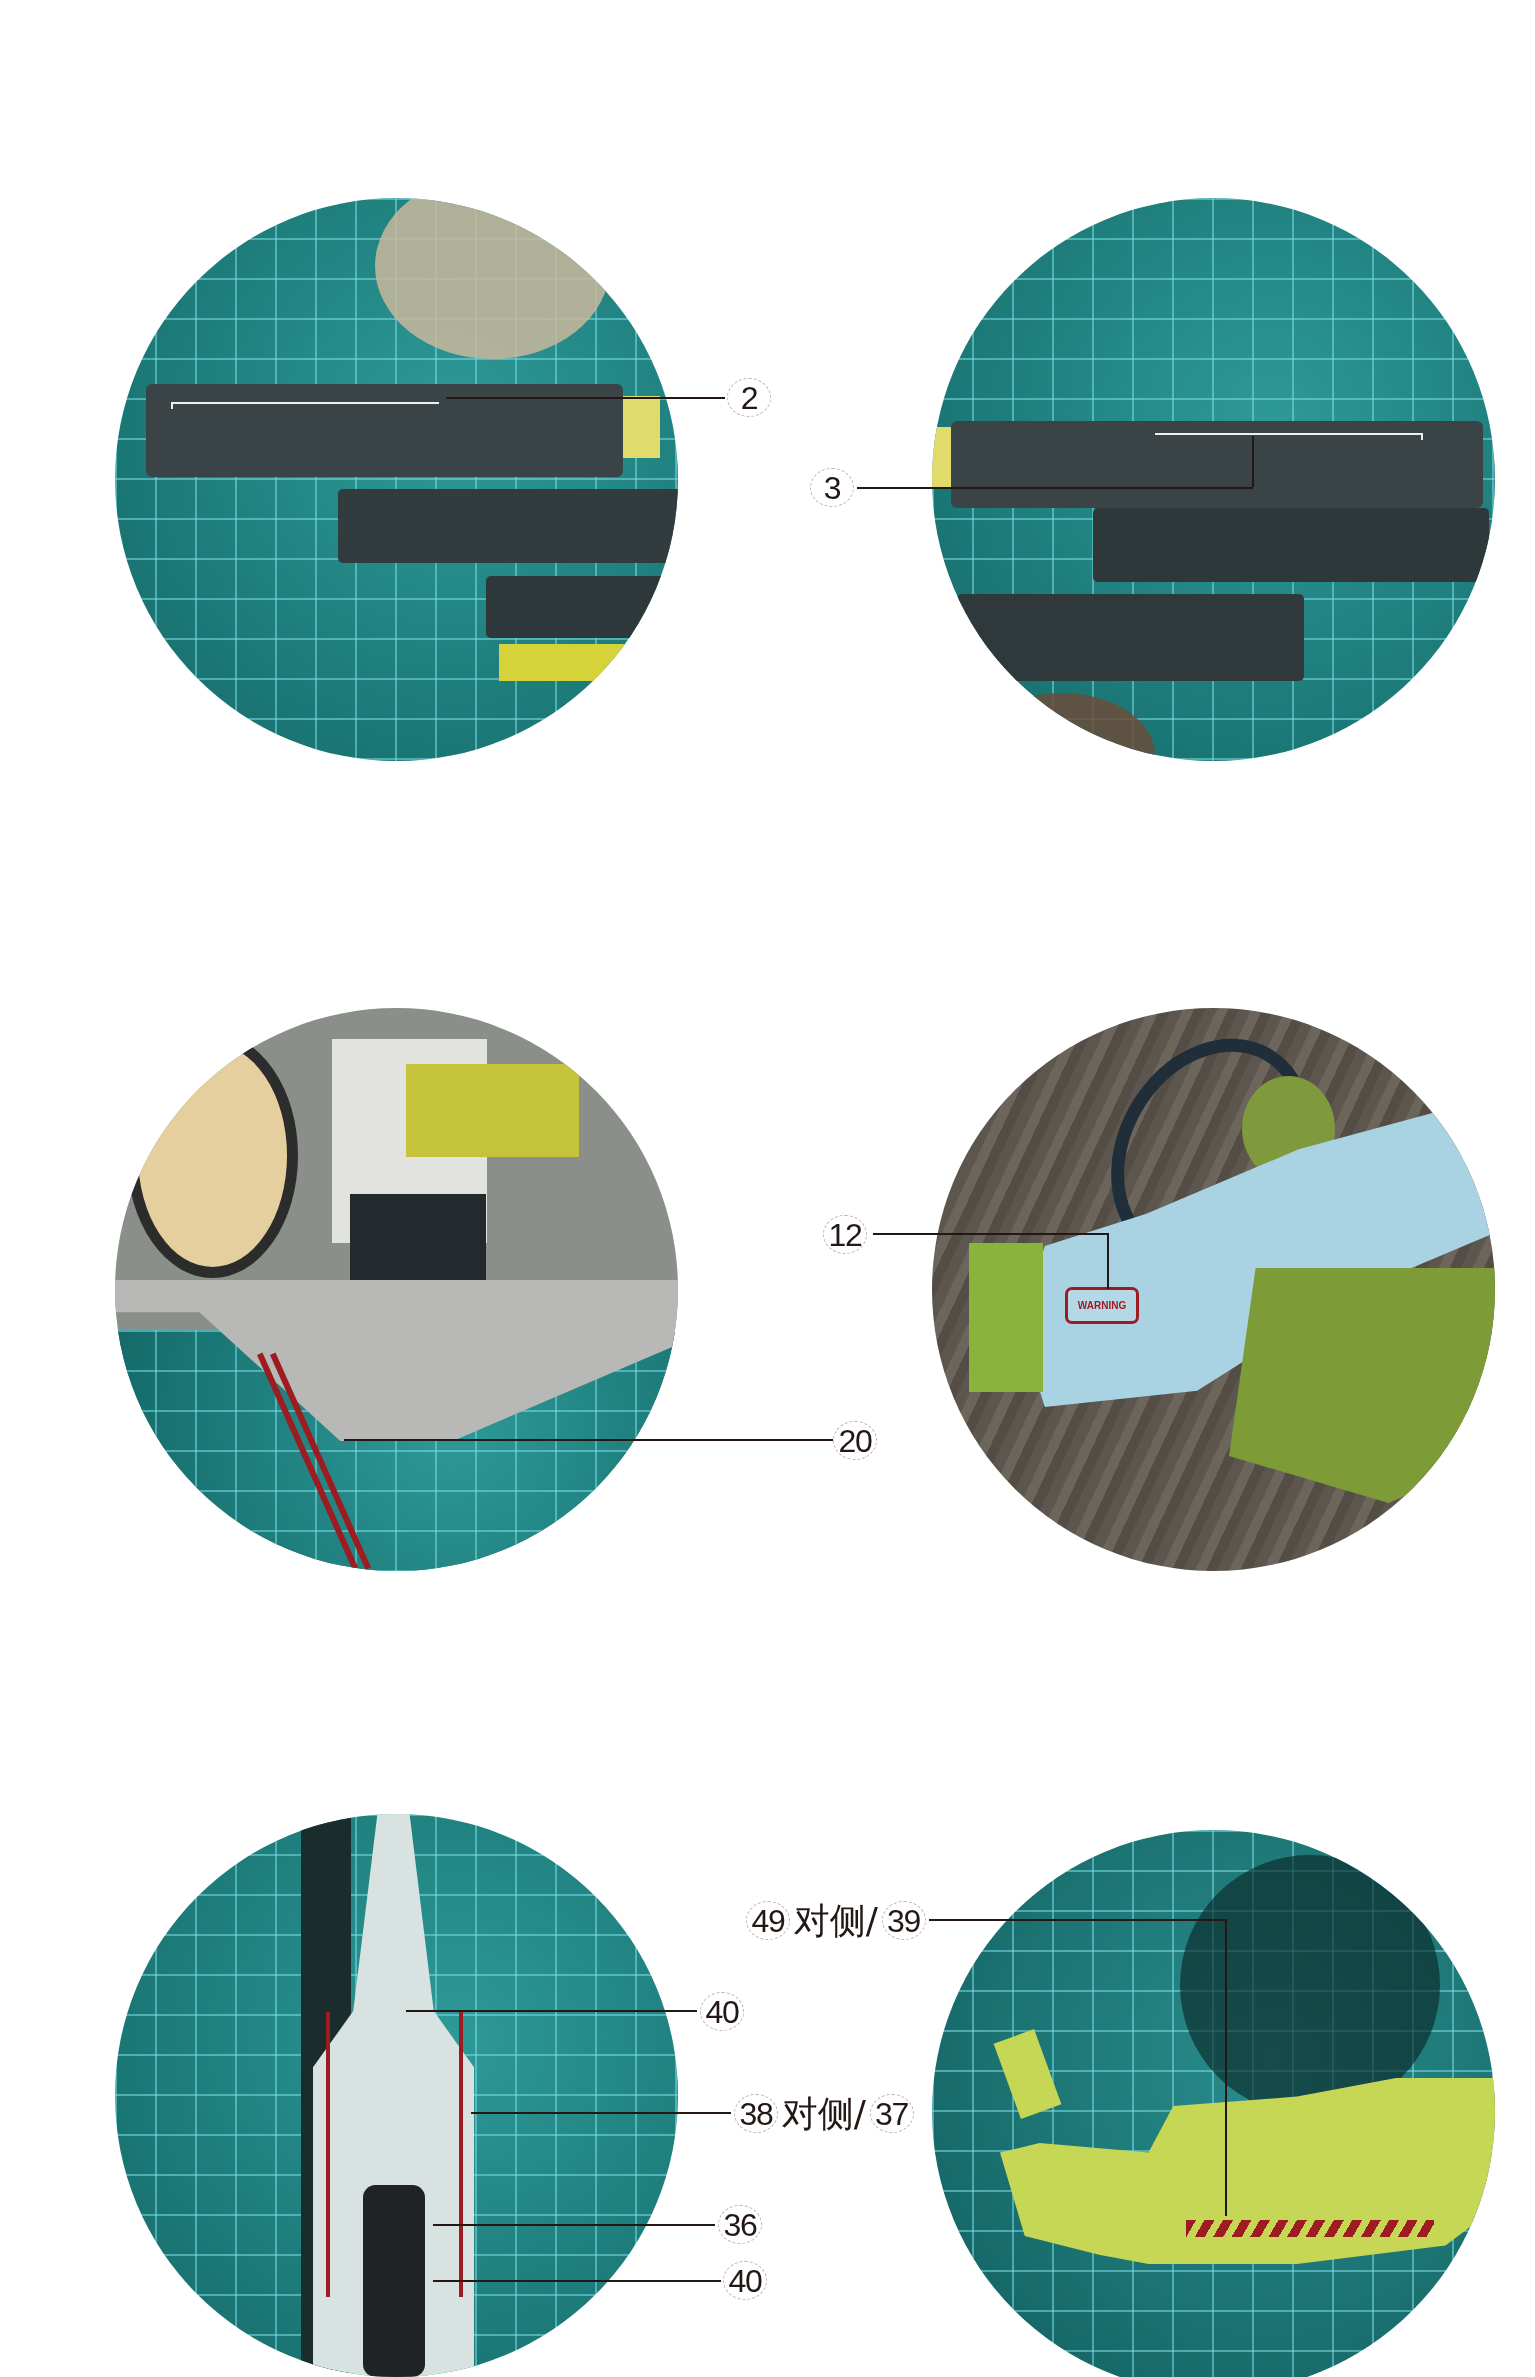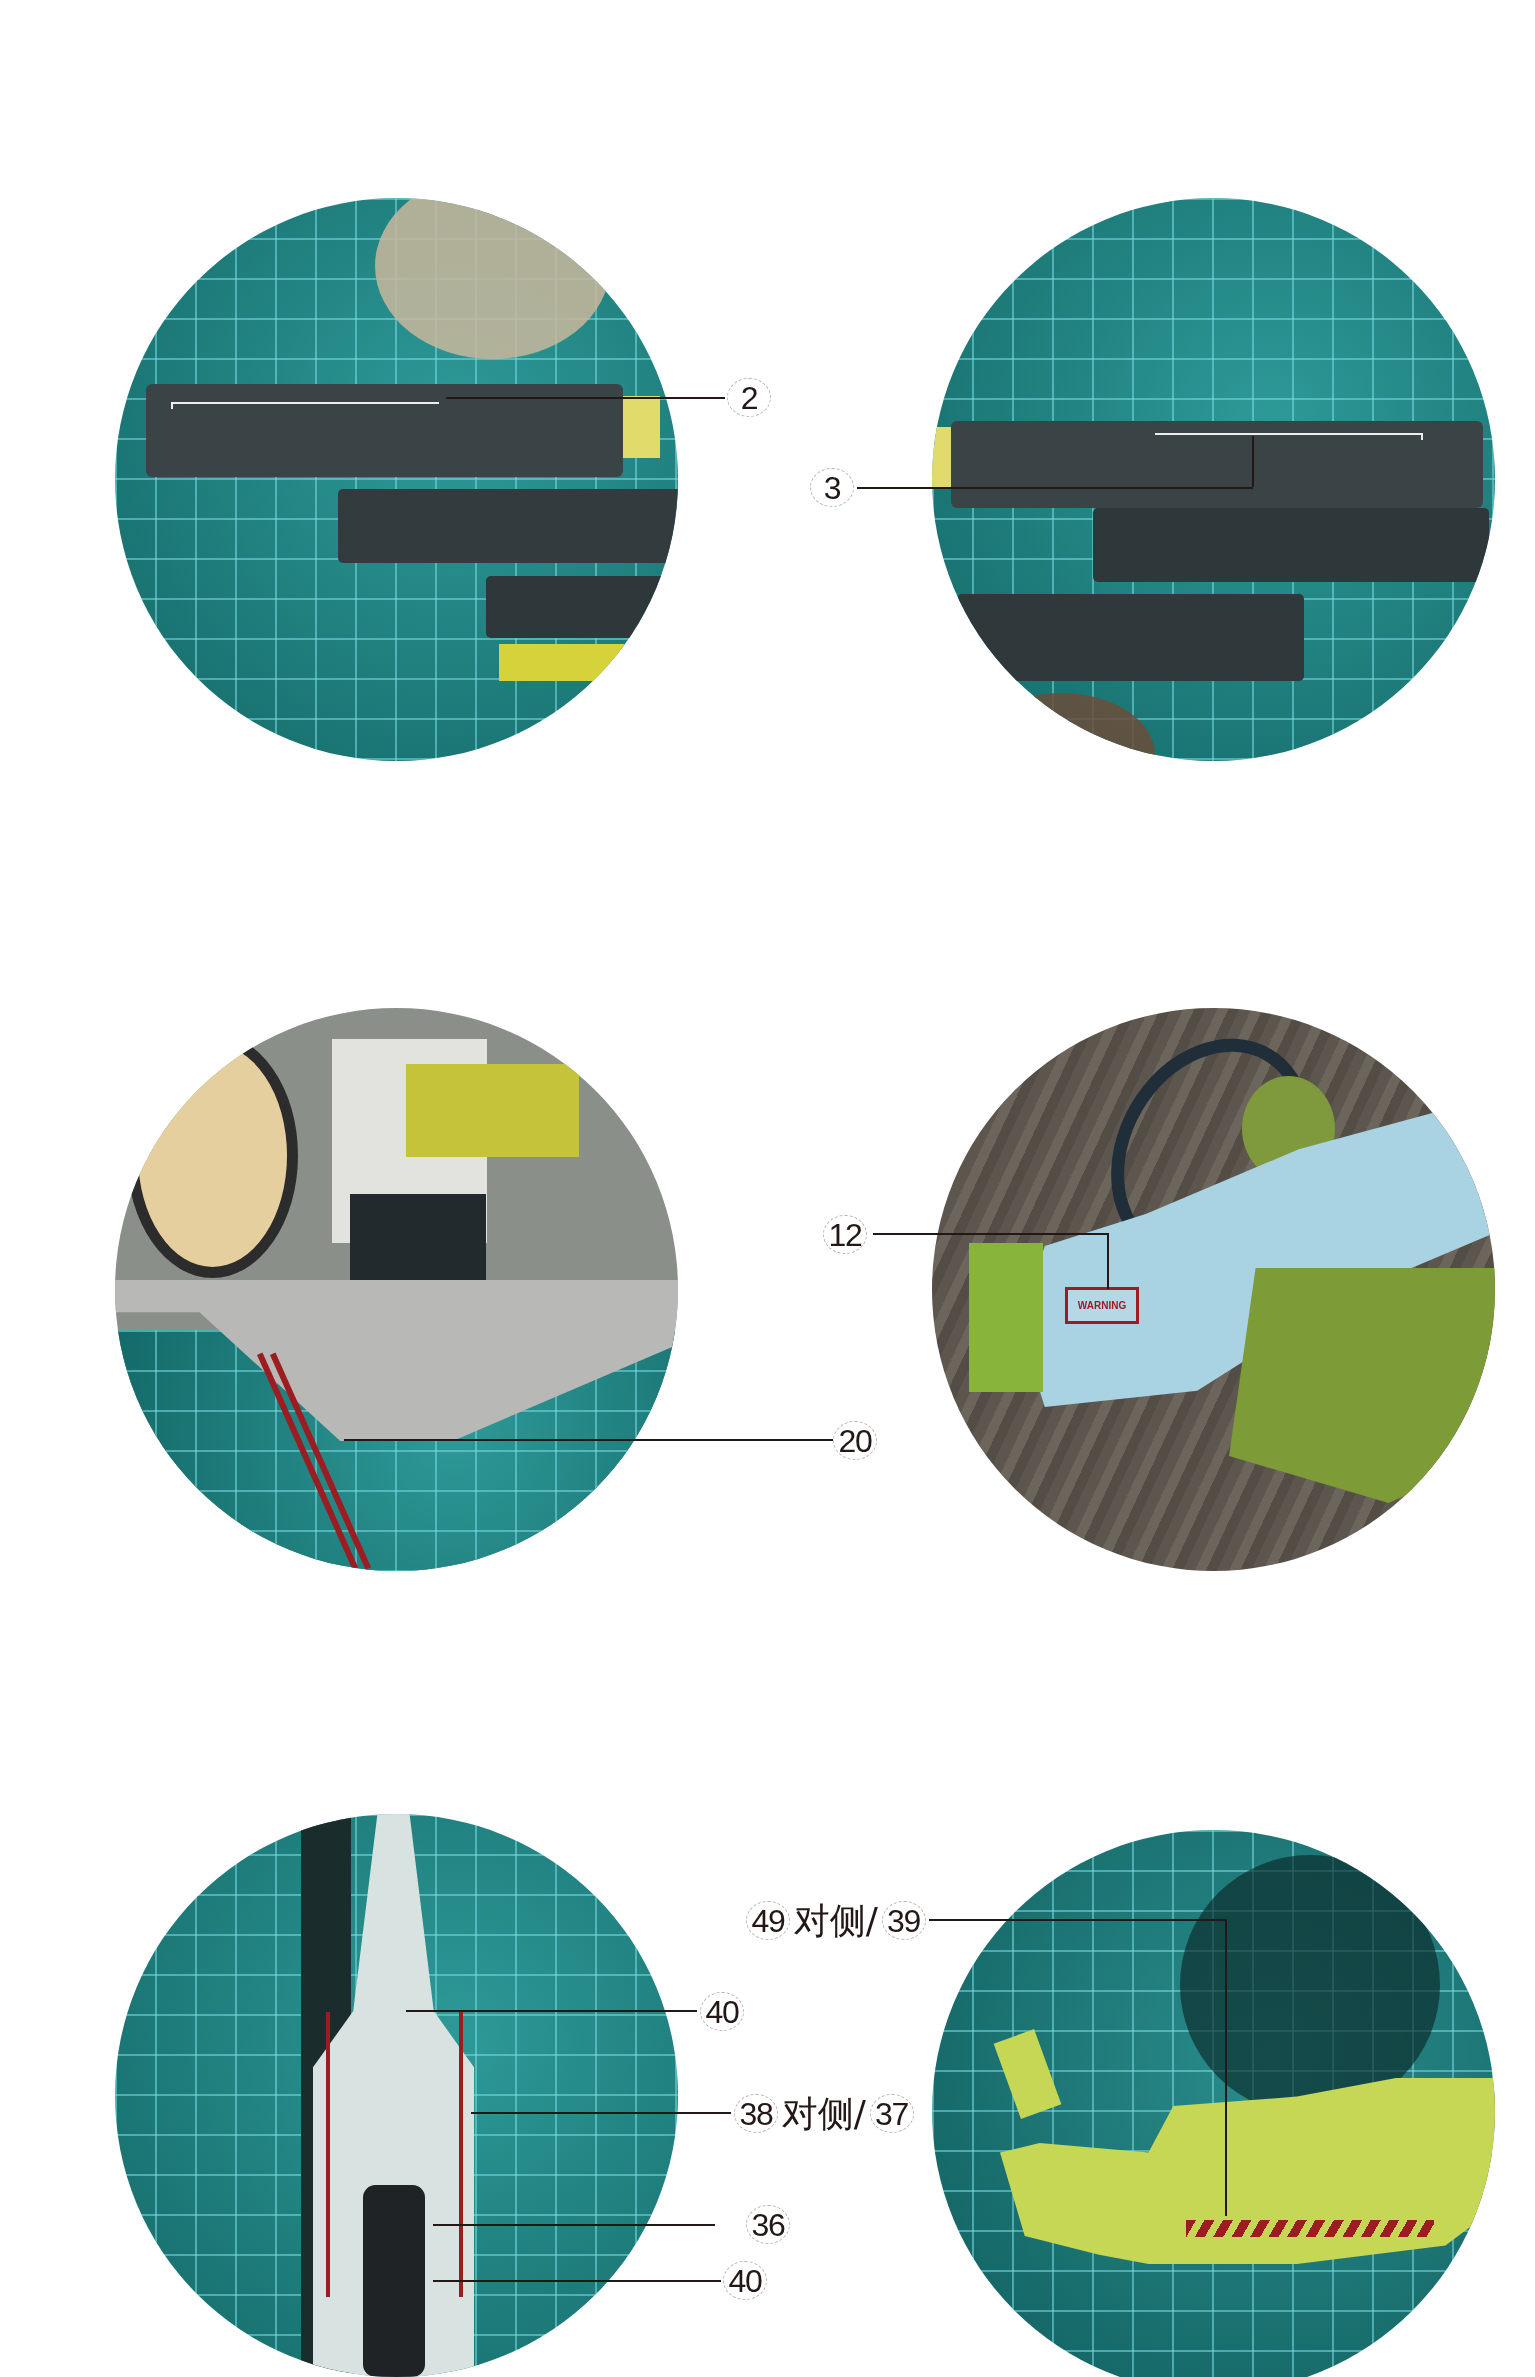--- a/index.html
+++ b/index.html
@@ -75,21 +75,21 @@
 <div class="callout" style="left:833px; top:1421px;">
   <span class="num">20</span>
 </div>
 
 <div class="photo wood" style="left:932px; top:1008px;">
   <div class="part" style="left:186px; top:25px; width:161px; height:211px; border-radius:50%; border:13.6px solid #1f2e38; transform:rotate(30deg);"></div>
   <div class="part" style="left:310px; top:68px; width:93px; height:105px; border-radius:50%; background:#7e9a3c;"></div>
   <div class="part" style="left:62px; top:93px; width:508px; height:322px; background:#a9d2e3; clip-path:polygon(10% 45%,30% 35%,60% 15%,95% 0,100% 40%,70% 60%,40% 90%,10% 95%,5% 70%);"></div>
   <div class="part" style="left:297px; top:260px; width:266px; height:235px; background:#7d9b36; clip-path:polygon(10% 0,100% 0,100% 80%,60% 100%,0 80%);"></div>
   <div class="part" style="left:37px; top:235px; width:74px; height:149px; background:#89b43c;"></div>
-  <div class="warn" style="left:133px; top:279px; width:68px; height:31px;">WARNING</div>
+  <div class="warn" style="left:133px; top:279px; width:68px; height:31px;border-radius:7px;">WARNING</div>
 </div>
 <div class="leader hline" style="left:873px; top:1233px; width:235px;"></div>
 <div class="leader vline" style="left:1107px; top:1233px; height:56px;"></div>
 <div class="callout" style="left:823px; top:1215px;">
   <span class="num">12</span>
 </div>
 
 <div class="photo grid-teal" style="left:115px; top:1814px;">
   <div class="part" style="left:186px; top:0; width:50px; height:563px; background:#1b2c2d;"></div>
   <div class="part" style="left:198px; top:0; width:161px; height:563px; background:#d8e2e1; clip-path:polygon(40% 0,60% 0,75% 35%,100% 45%,100% 100%,0 100%,0 45%,25% 35%);"></div>
@@ -101,21 +101,21 @@
 <div class="callout" style="left:700px; top:1992px;">
   <span class="num">40</span>
 </div>
 <div class="leader hline" style="left:471px; top:2112px; width:260px;"></div>
 <div class="callout" style="left:734px; top:2094px;justify-content:center;">
   <span class="num">38</span>
   <span class="zh">对侧/</span>
   <span class="num">37</span>
 </div>
 <div class="leader hline" style="left:433px; top:2224px; width:282px;"></div>
-<div class="callout" style="left:746px; top:2205px;">
+<div class="callout" style="left:718px; top:2205px;">
   <span class="num">36</span>
 </div>
 <div class="leader hline" style="left:433px; top:2280px; width:288px;"></div>
 <div class="callout" style="left:723px; top:2261px;">
   <span class="num">40</span>
 </div>
 
 <div class="photo grid-teal dark" style="left:932px; top:1830px;">
   <div class="part" style="left:248px; top:25px; width:260px; height:260px; border-radius:50%; background:rgba(10,40,40,0.65);"></div>
   <div class="part" style="left:68px; top:248px; width:495px; height:186px; background:#c6d655; clip-path:polygon(0 40%,8% 35%,30% 40%,35% 15%,60% 10%,80% 0,100% 0,100% 70%,90% 90%,60% 100%,30% 100%,20% 95%,5% 85%);"></div>

